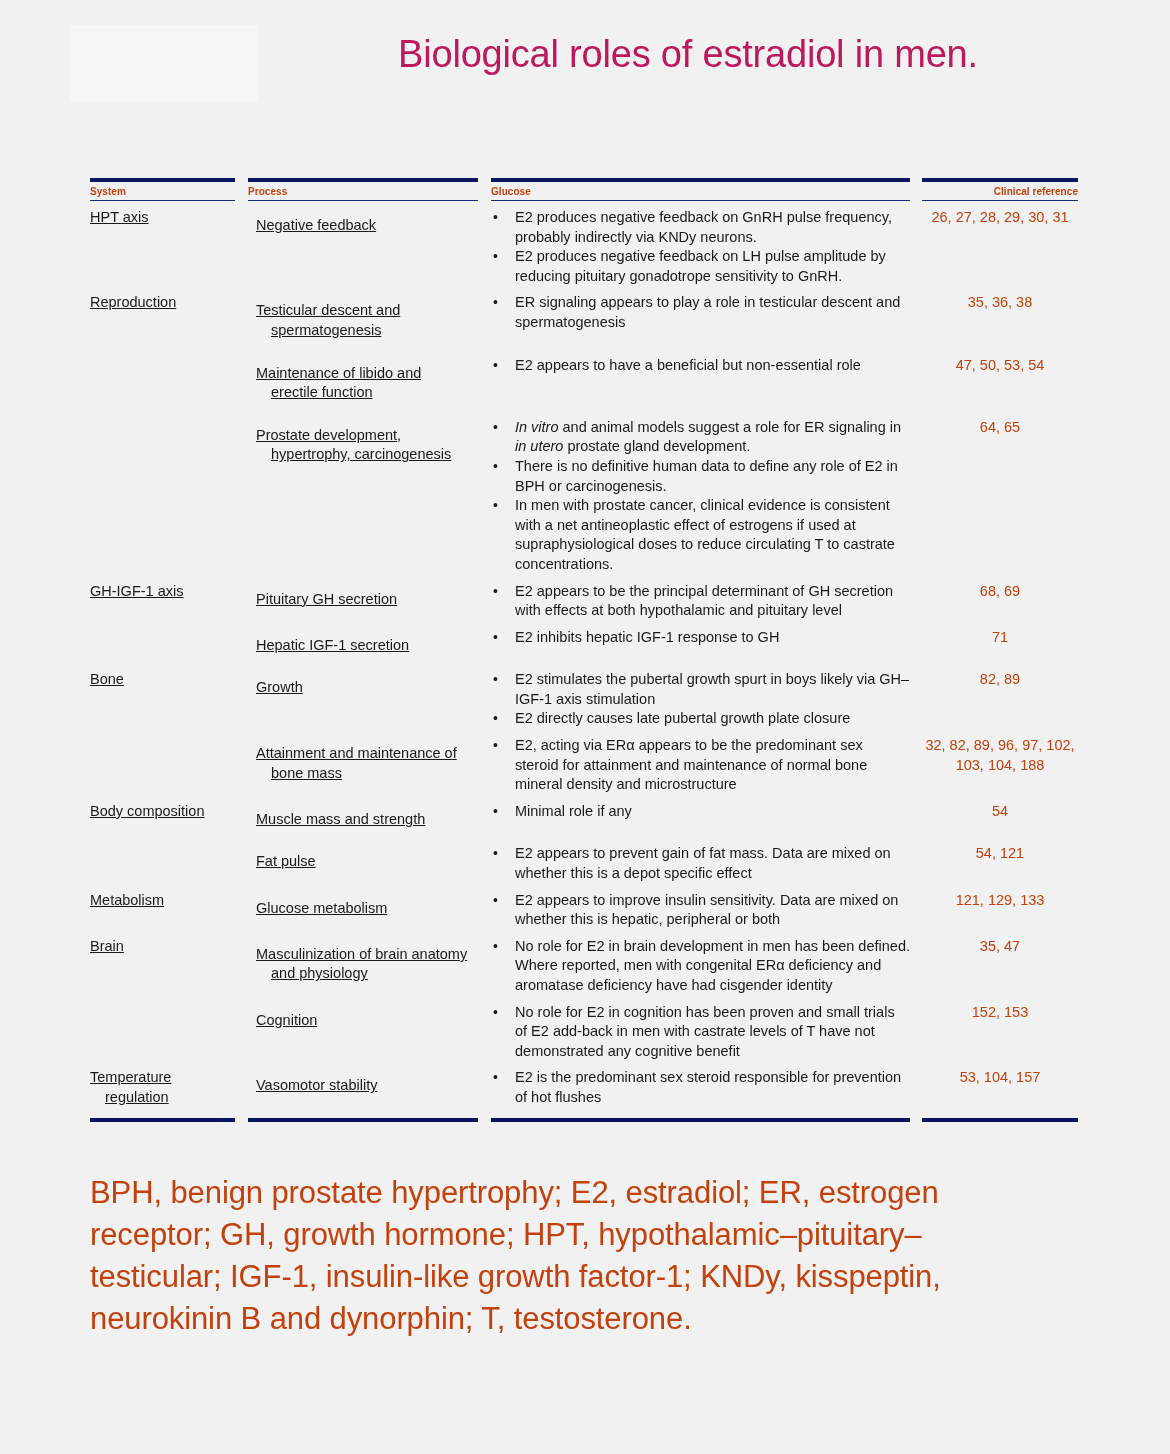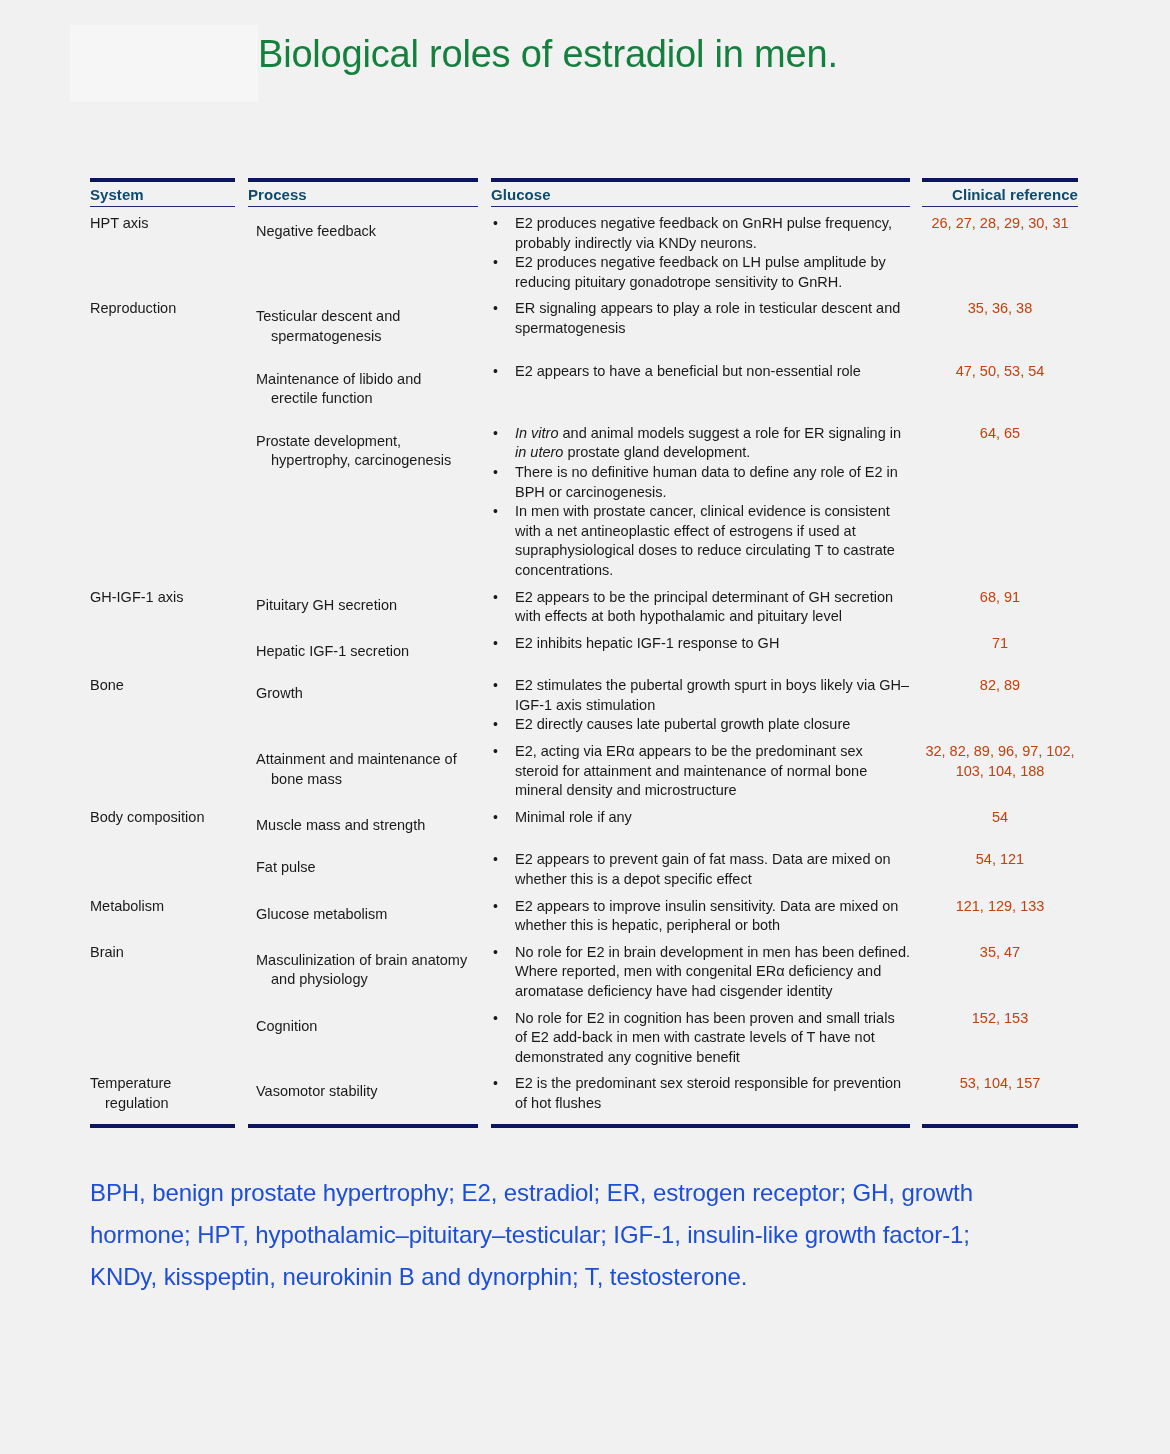--- a/index.html
+++ b/index.html
@@ -24,24 +24,25 @@
   .header-box {
     position: absolute;
     left: 70px; top: 25px;
     width: 188px; height: 77px;
     background: #f6f6f6;
   }
   .page-title {
     position: absolute;
     left: 258px; top: 32px;
     width: 860px;
+    text-align: center;
     font-size: 38px;
     font-weight: 400;
     letter-spacing: -0.2px;
-    color: #15803d;
+    color: #be185d;
     line-height: 1.2;
   }
 
   
   .table-wrap {
     position: absolute;
     left: 90px; top: 178px;
     width: 988px;
   }
   table.tbl {
@@ -51,23 +52,23 @@
   }
   table.tbl col.c-system { width: 145px; }
   table.tbl col.c-gap1   { width: 13px;  }
   table.tbl col.c-process{ width: 230px; }
   table.tbl col.c-gap2   { width: 13px;  }
   table.tbl col.c-comment{ width: 419px; }
   table.tbl col.c-gap3   { width: 12px;  }
   table.tbl col.c-ref    { width: 156px; }
 
   thead th {
-    font-size: 15px;
+    font-size: 10px;
     font-weight: bold;
-    color: #0c4a6e;
+    color: #c2410c;
     text-align: left;
     padding: 4px 0 3px 0;
     border-top: 4px solid #0b1560;
     border-bottom: 1.5px solid #1b2a7a;
     vertical-align: bottom;
     letter-spacing: 0.05px;
   }
   thead th.gapcell {
     border-top: none;
     border-bottom: none;
@@ -95,20 +96,21 @@
   }
   tr.bottom-rule td.norule {
     border-top: none;
     height: 0; font-size: 0; line-height: 0; padding: 0;
   }
 
   
   .hang {
     padding-left: 15px;
     text-indent: -15px;
+    text-decoration: underline;
   }
   .proc-item { margin: 8px; }
 
   
   ul.bul {
     list-style: none;
     margin: 0; padding: 0;
   }
   ul.bul li {
     position: relative;
@@ -122,23 +124,23 @@
     line-height: 19.6px;
     color: #1a1a1a;
   }
   .ital { font-style: italic; }
 
   
   .footnote {
     position: absolute;
     left: 90px; top: 1172px;
     width: 900px;
-    font-size: 24px;
+    font-size: 31px;
     line-height: 42px;
-    color: #1d4ed8;
+    color: #c2410c;
     font-weight: 400;
     letter-spacing: -0.1px;
   }
 </style>
 </head>
 <body>
 
 <div class="header-band">
   <div class="header-box"></div>
   <div class="page-title">Biological roles of estradiol in men.</div>
@@ -242,21 +244,21 @@
           <td class="proc-cell">
             <div class="hang proc-item">Pituitary GH secretion</div>
           </td>
           <td></td>
           <td class="com-cell">
             <ul class="bul">
               <li><span class="dot">•</span>E2 appears to be the principal determinant of GH secretion with effects at both hypothalamic and pituitary level</li>
             </ul>
           </td>
           <td></td>
-          <td class="ref-cell"><span>68, 91</span></td>
+          <td class="ref-cell"><span>68, 69</span></td>
         </tr>
         <tr>
           <td class="sys-cell"></td>
           <td></td>
           <td class="proc-cell">
             <div class="hang proc-item">Hepatic IGF-1 secretion</div>
           </td>
           <td></td>
           <td class="com-cell">
             <ul class="bul">

